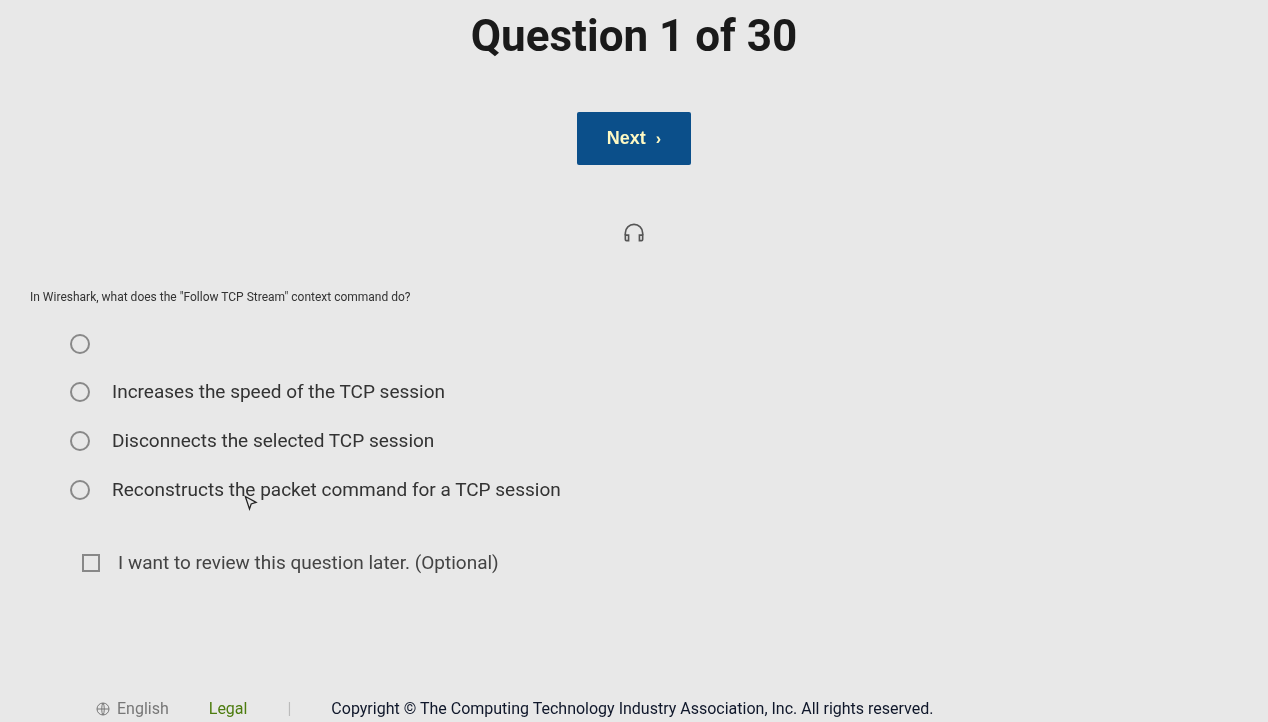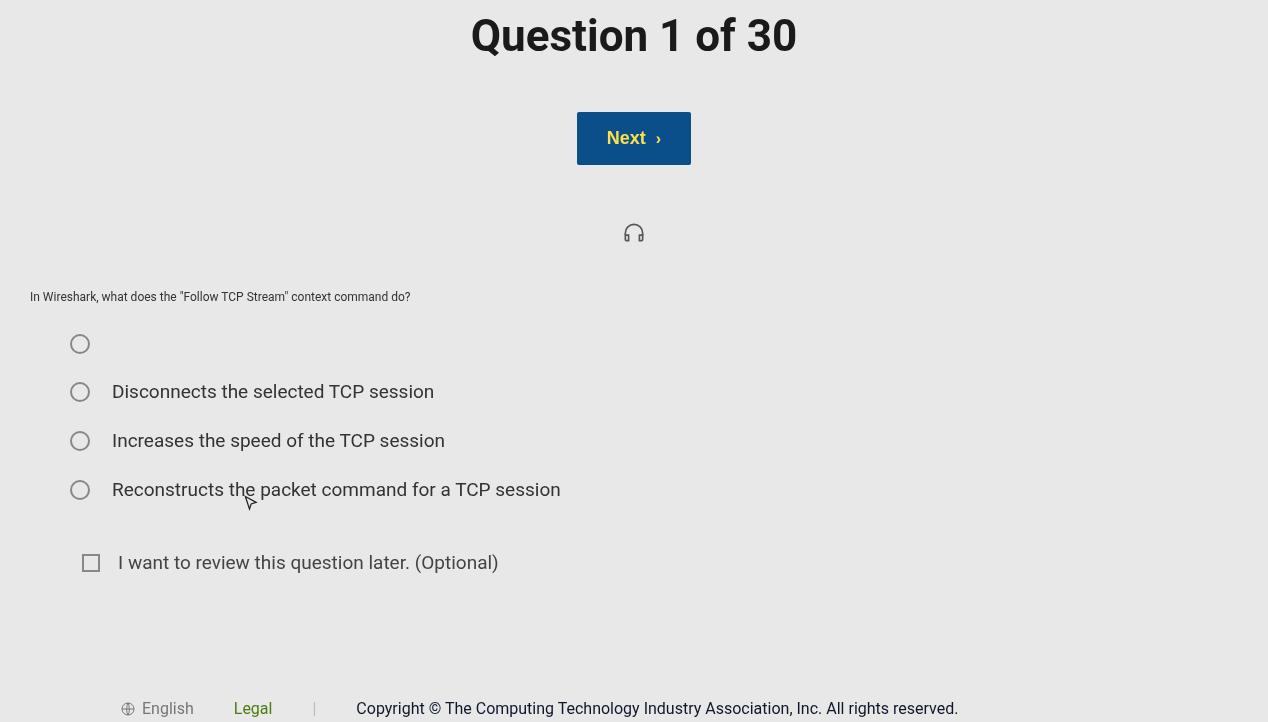--- a/index.html
+++ b/index.html
@@ -22,21 +22,21 @@
     }
     .next-button-wrap {
       text-align: center;
       margin-top: 50px;
     }
     .next-button {
       display: inline-flex;
       align-items: center;
       gap: 10px;
       background: #0b4f8a;
-      color: #fde047;
+      color: #fef9c3;
       border: none;
       padding: 16px 30px;
       font-size: 18px;
       font-weight: 600;
       cursor: pointer;
       border-radius: 2px;
     }
     .next-button .chev {
       font-size: 16px;
       font-weight: bold;
@@ -101,21 +101,21 @@
       color: #444;
     }
     .footer {
       position: absolute;
       bottom: 4px;
       left: 0;
       right: 0;
       display: flex;
       align-items: center;
       gap: 40px;
-      padding-left: 120px;
+      padding-left: 95px;
       font-size: 16px;
       color: #666;
     }
     .footer .lang {
       display: inline-flex;
       align-items: center;
       gap: 6px;
       color: #777;
     }
     .footer .lang svg {
@@ -161,25 +161,25 @@
 
 <div class="question-body">
   <div class="question-text">In Wireshark, what does the "Follow TCP Stream" context command do?</div>
 
   <div class="options">
     <div class="option">
       <div class="radio"></div>
     </div>
     <div class="option">
       <div class="radio"></div>
+      <div class="option-label">Increases the speed of the TCP session</div>
+    </div>
+    <div class="option">
+      <div class="radio"></div>
       <div class="option-label">Disconnects the selected TCP session</div>
-    </div>
-    <div class="option">
-      <div class="radio"></div>
-      <div class="option-label">Increases the speed of the TCP session</div>
     </div>
     <div class="option">
       <div class="radio"></div>
       <div class="option-label">Reconstructs the packet command for a TCP session</div>
     </div>
   </div>
 
   <div class="review-wrap">
     <div class="checkbox"></div>
     <div class="review-label">I want to review this question later. (Optional)</div>

